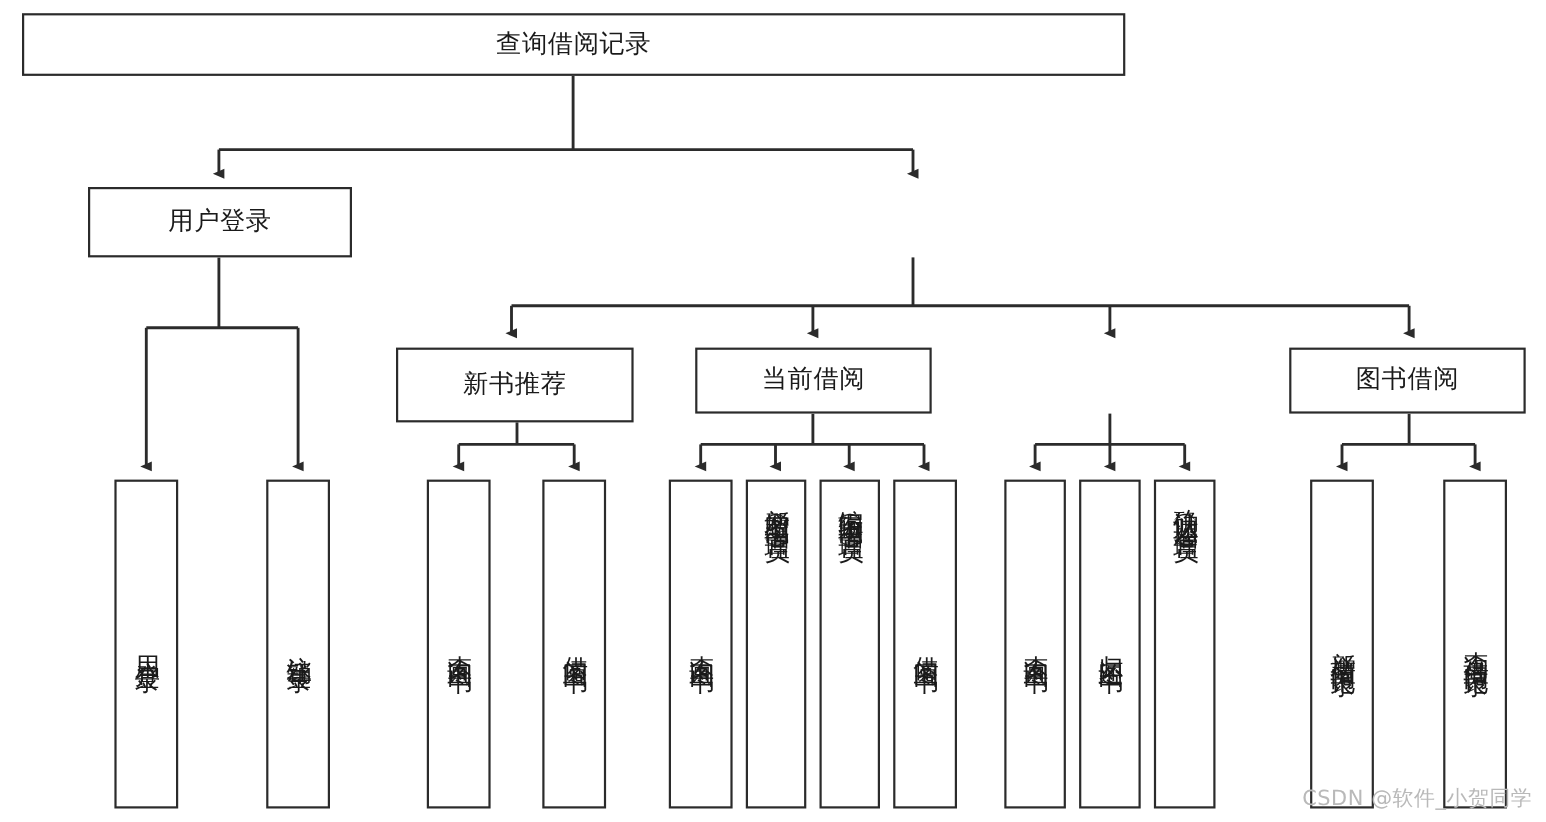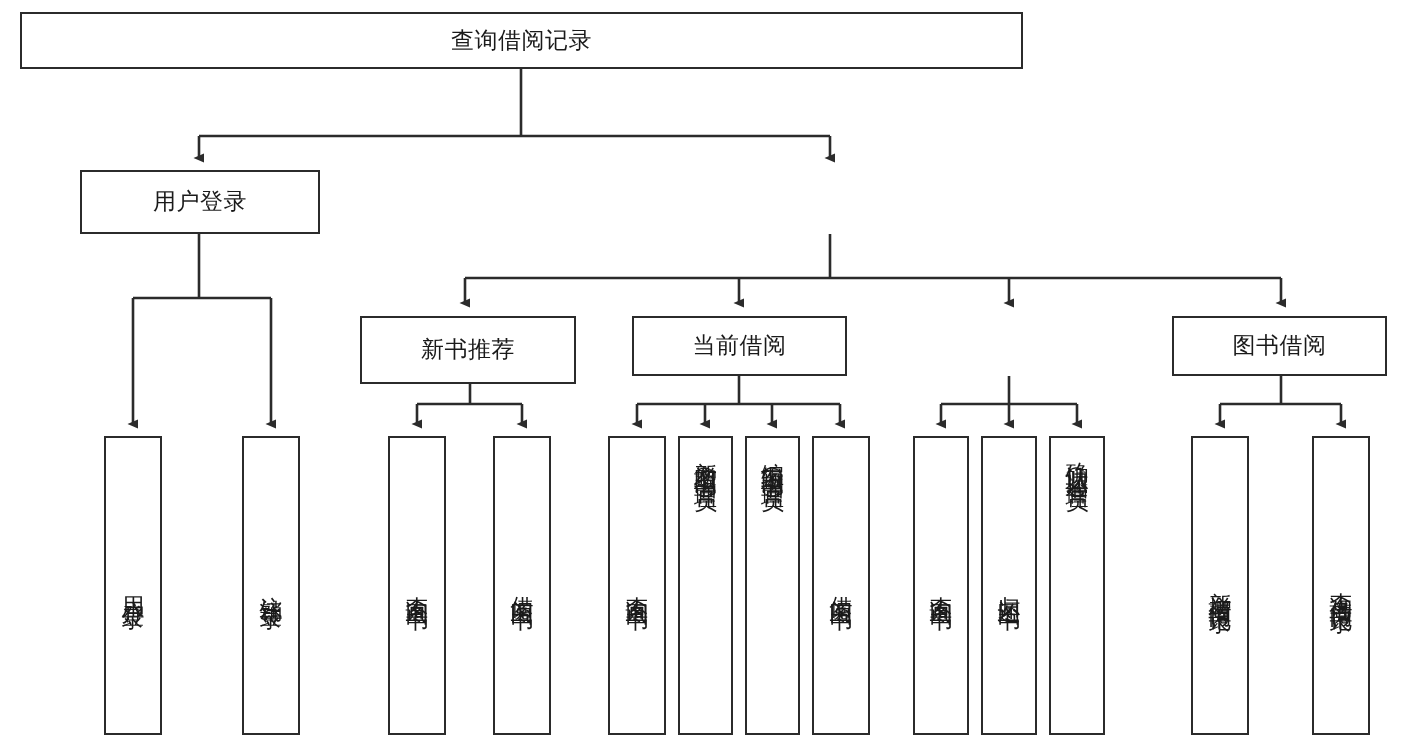--- a/index.html
+++ b/index.html
@@ -187,14 +187,15 @@
     <span class="node-label">确认归还（管理员）</span>
   </div>
 
   <div class="node vert centered" style="left:1191px; top:436px; width:58px; height:299px;">
     <span class="node-label">新增借阅记录</span>
   </div>
   <div class="node vert centered" style="left:1312px; top:436px; width:58px; height:299px;">
     <span class="node-label">查询借阅记录</span>
   </div>
 
+  <div class="watermark">CSDN @软件_小贺同学</div>
 
 </div>
 
 </body></html>

